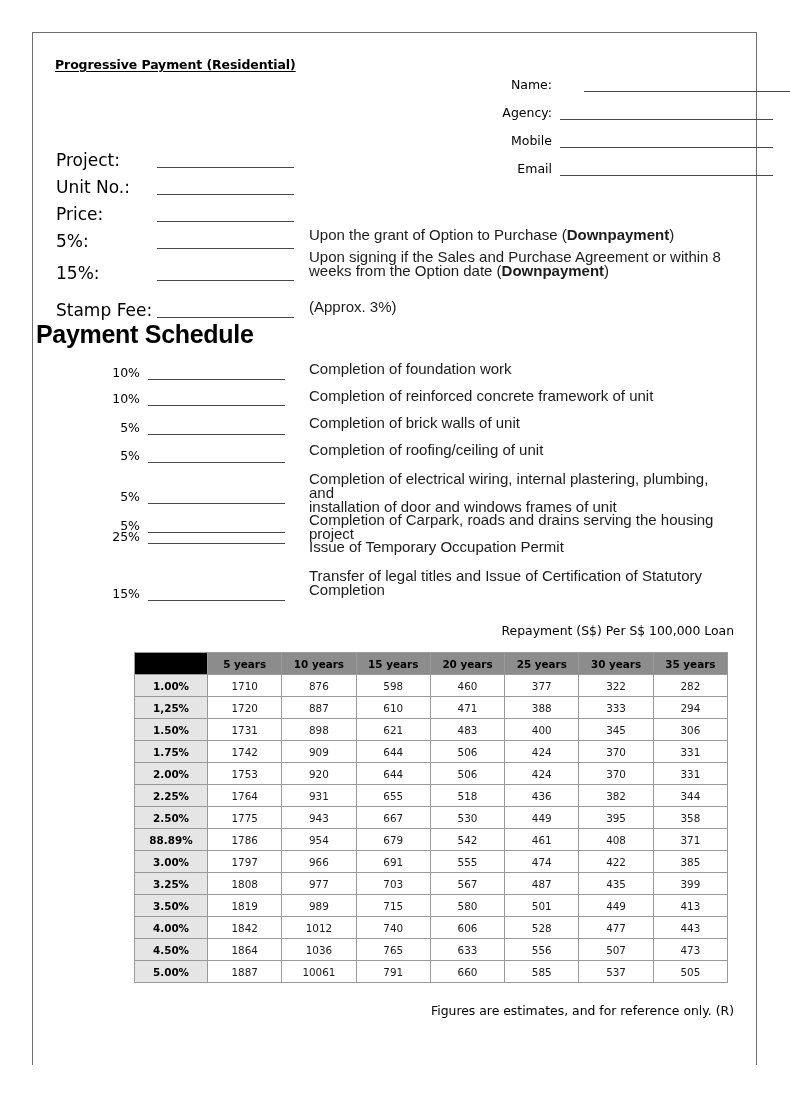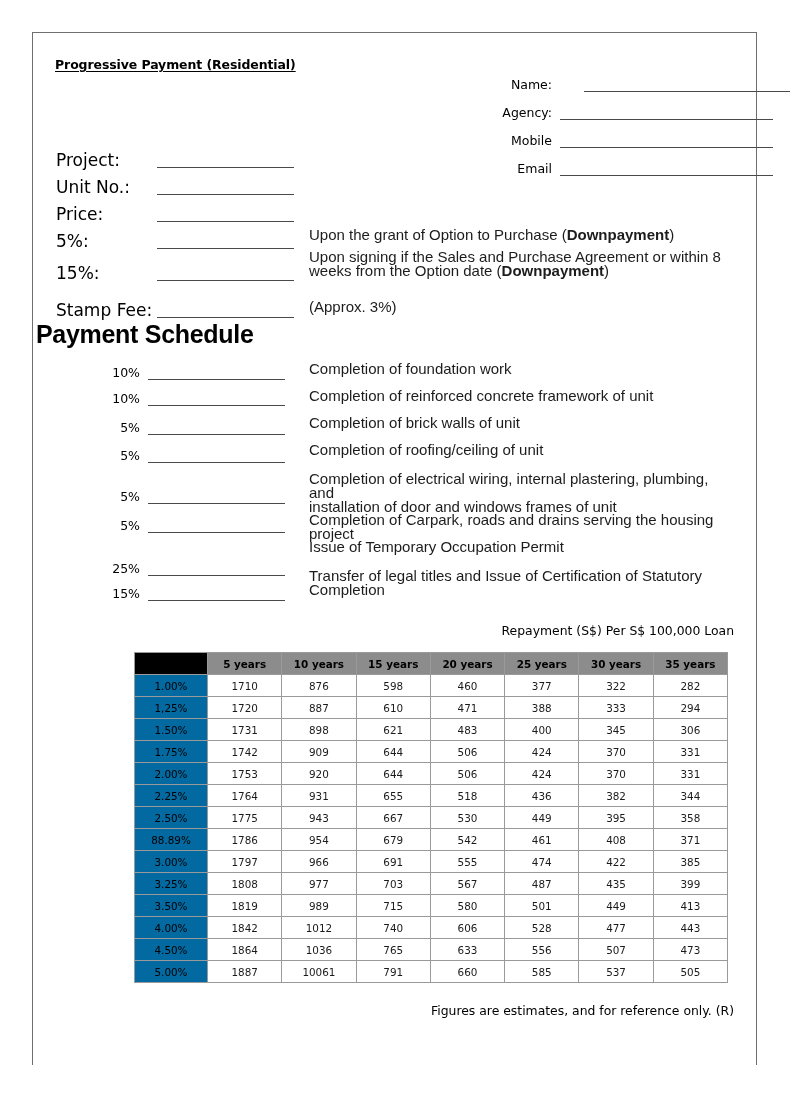--- a/index.html
+++ b/index.html
@@ -173,22 +173,22 @@
     width: 72px;
   }
   th.year-head {
     background: #8c8c8c;
     color: #000000;
     font-weight: bold;
     font-size: 10px;
     border: 1px solid #7a7a7a;
   }
   td.rate-cell {
-    background: #0369a1;
-    font-weight: normal;
+    background: #e5e5e5;
+    font-weight: bold;
     font-size: 10px;
     border: 1px solid #8a8a8a;
   }
   td.val-cell {
     background: #ffffff;
     color: #1a1a1a;
   }
 
   
   #footer-note {
@@ -279,21 +279,21 @@
   <div class="sched-line"></div>
 </div>
 <div class="sched-row" style="top:484px;">
   <div class="sched-pct">5%</div>
   <div class="sched-line"></div>
 </div>
 <div class="sched-row" style="top:513px;">
   <div class="sched-pct">5%</div>
   <div class="sched-line"></div>
 </div>
-<div class="sched-row" style="top:556px;">
+<div class="sched-row" style="top:524px;">
   <div class="sched-pct">25%</div>
   <div class="sched-line"></div>
 </div>
 <div class="sched-row" style="top:581px;">
   <div class="sched-pct">15%</div>
   <div class="sched-line"></div>
 </div>
 
 <div class="desc" style="top:362px;">Completion of foundation work</div>
 <div class="desc" style="top:389px;">Completion of reinforced concrete framework of unit</div>

